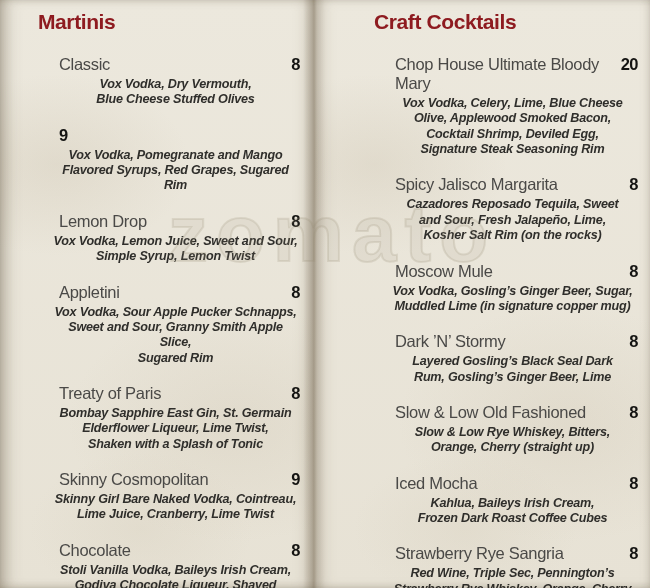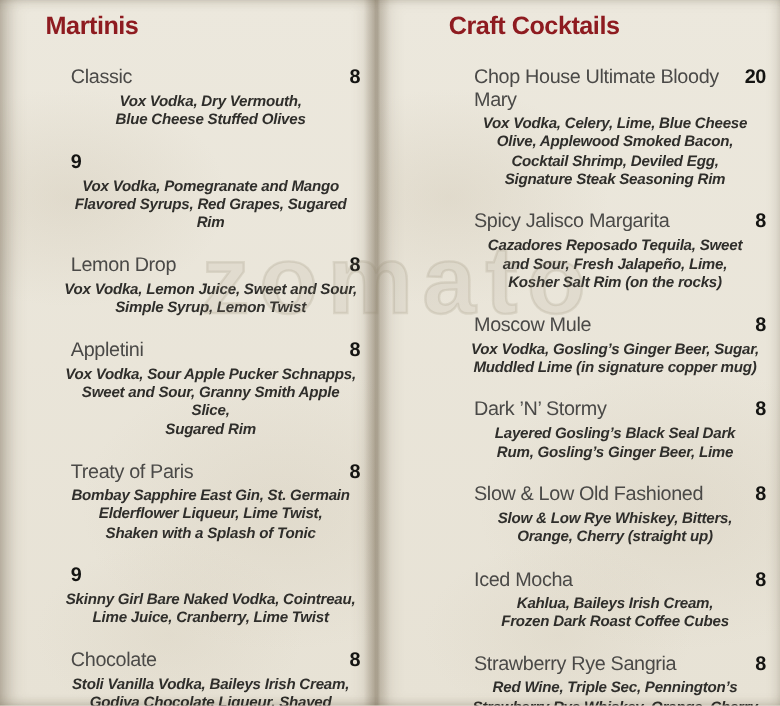--- a/index.html
+++ b/index.html
@@ -169,20 +169,21 @@
         <span class="item-name" style="color: rgb(74, 73, 71);">Treaty of Paris</span>
         <span class="item-price" style="color: rgb(20, 20, 18);">8</span>
       </div>
       <div class="item-desc" style="color: rgb(47, 46, 43);">Bombay Sapphire East Gin, St. Germain
 Elderflower Liqueur, Lime Twist,
 Shaken with a Splash of Tonic</div>
     </div>
 
     <div class="item">
       <div class="item-head">
+        <span class="item-name" style="color: rgb(74, 73, 71);">Skinny Cosmopolitan</span>
         <span class="item-price" style="color: rgb(20, 20, 18);">9</span>
       </div>
       <div class="item-desc" style="color: rgb(47, 46, 43);">Skinny Girl Bare Naked Vodka, Cointreau,
 Lime Juice, Cranberry, Lime Twist</div>
     </div>
 
     <div class="item">
       <div class="item-head">
         <span class="item-name" style="color: rgb(74, 73, 71);">Chocolate</span>
         <span class="item-price" style="color: rgb(20, 20, 18);">8</span>

